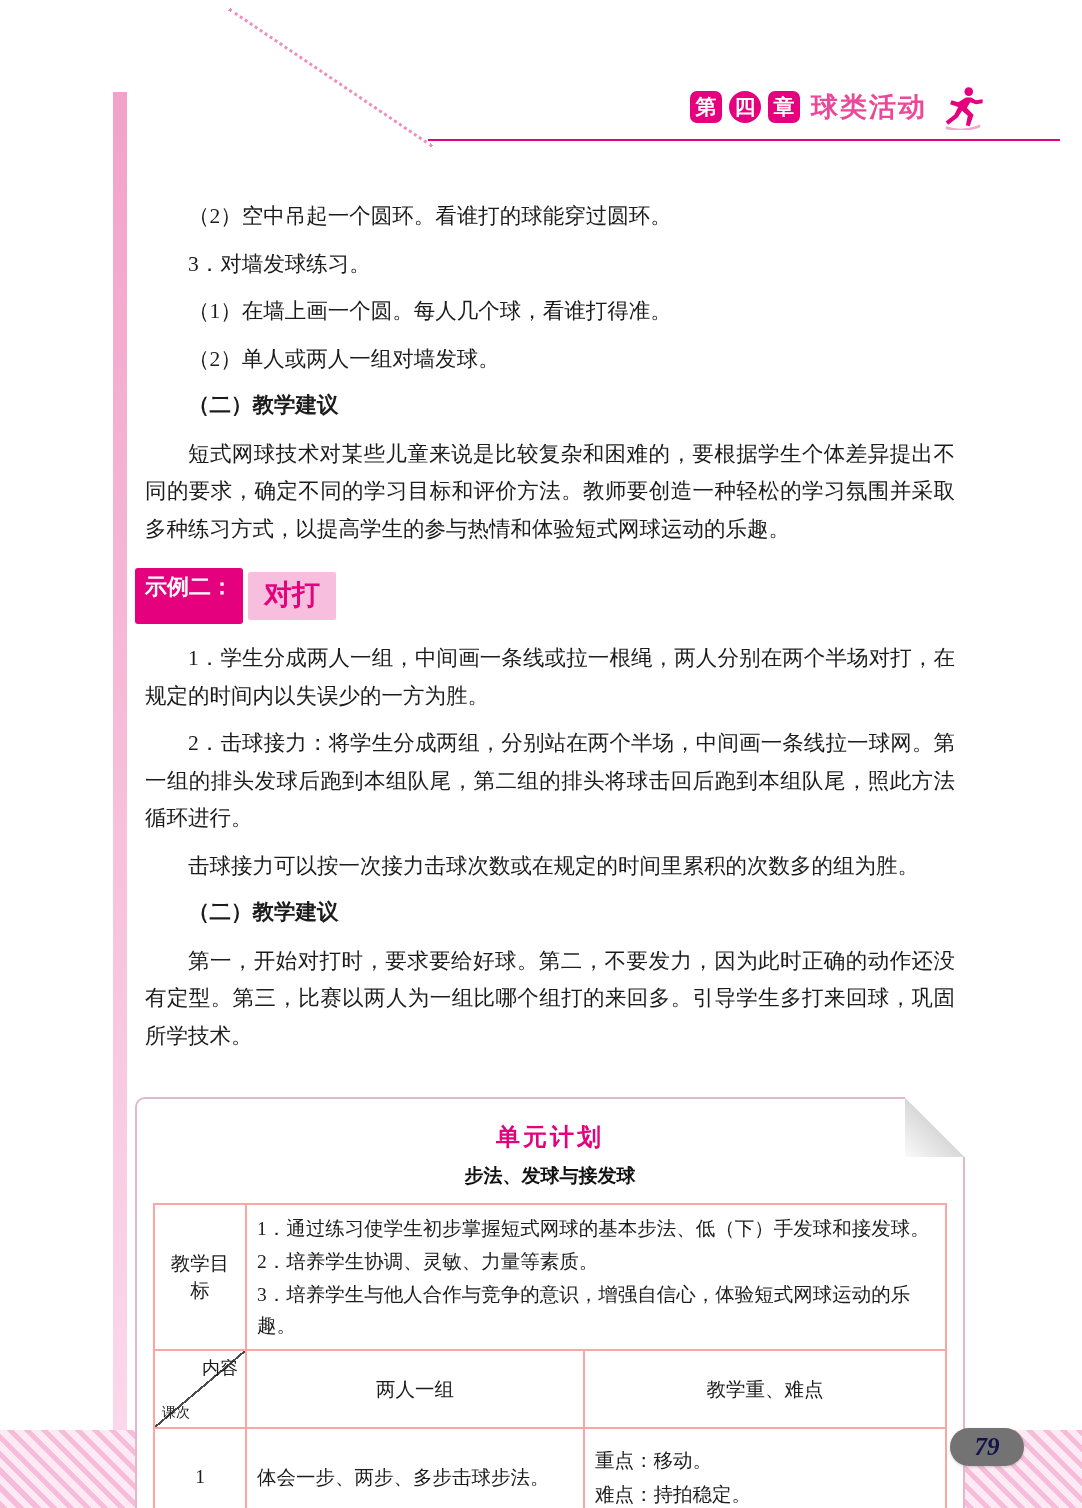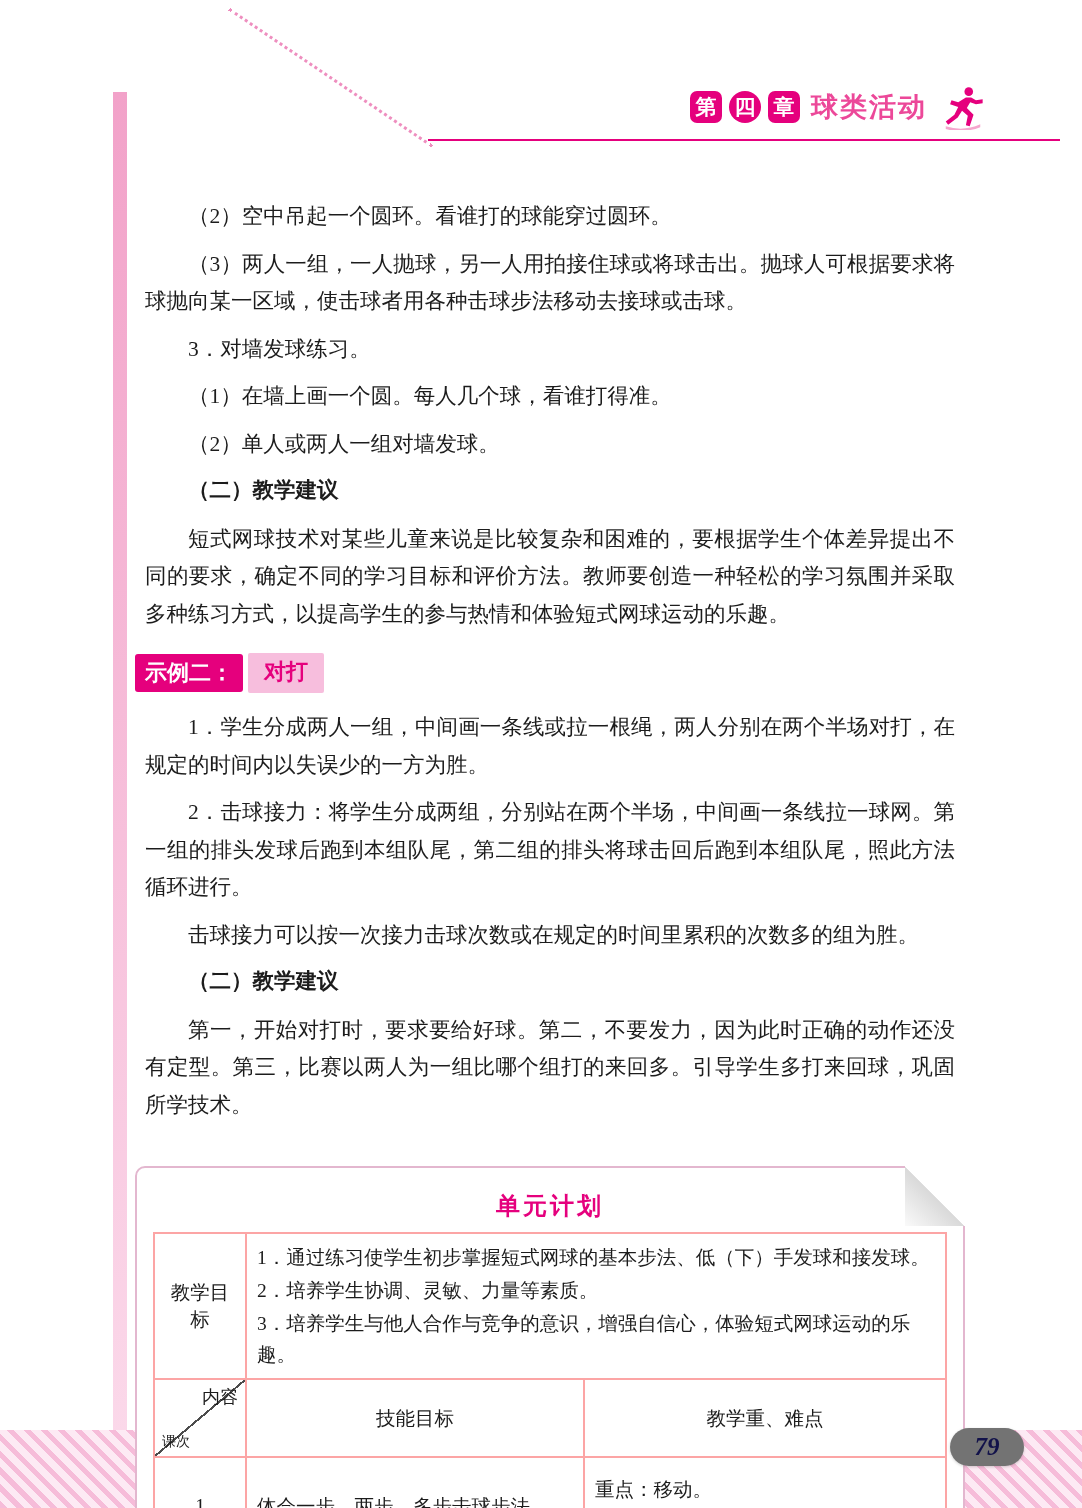--- a/index.html
+++ b/index.html
@@ -38,25 +38,25 @@
   }
   .runner { width:46px; height:46px; margin-left:6px; }
 
   
   .content { position:absolute; left:135px; width:830px; top:188px; }
   p.para { margin:10px; font-size:21.5px; line-height:37.5px; text-indent:2em; text-align:justify; }
   .bold { font-weight:bold; font-family:Liberation Mono, monospace; }
 
   .example-tag { display:flex; align-items:center; margin:20px 0 16px 0; }
   .example-label {
-    background:#e5007d; color:#ffffff; font-weight:bold; font-size:22px; padding:4px 10px 4px;
+    background:#e5007d; color:#ffffff; font-weight:bold; font-size:22px; padding:4px 10px 22px;
     font-family:"Liberation Sans","DejaVu Sans",sans-serif; border-radius:3px;
   }
   .example-title {
-    background:#f7bedd; color:#e5007d; font-weight:bold; font-size:22px; padding:4px 16px 6px;
+    background:#f7bedd; color:#e5007d; font-weight:bold; font-size:28px; padding:4px 16px 6px;
     margin-left:5px; font-family:"Liberation Sans","DejaVu Sans",sans-serif; border-radius:2px;
   }
 
   
   .plan-box {
     position:relative; margin-top:42px; border:2px solid #e3b7cf; border-radius:10px;
     padding:22px 16px 18px; background:#ffffff;
   }
   .fold {
     position:absolute; top:-2px; right:-2px; width:60px; height:60px;
@@ -116,21 +116,20 @@
         <path d="M27 14 l-8 5 -7 -2 -1.5 4 8.5 3 -4 8 -9 7 2.5 3.5 10 -7.5 4.5 -7 6 5 -2 10 4 1 4 -12 -7 -7 3.5 -6 6 2 7 -1 0 -4 -7 1 -5 -3 z" fill="#e5007d"></path>
         <path d="M6 44 q18 6 36 -2 l0 3 q-18 7 -36 2 z" fill="#f5a6cd"></path>
       </svg>
     </span>
   </div>
 
   <div class="content">
 
     <div>
         <p class="para">（2）空中吊起一个圆环。看谁打的球能穿过圆环。</p>
-        <p class="para">（3）两人一组，一人抛球，另一人用拍接住球或将球击出。抛球人可根据要求将球抛向某一区域，使击球者用各种击球步法移动去接球或击球。</p>
         <p class="para">3．对墙发球练习。</p>
         <p class="para">（1）在墙上画一个圆。每人几个球，看谁打得准。</p>
         <p class="para">（2）单人或两人一组对墙发球。</p>
         <p class="para bold">（二）教学建议</p>
         <p class="para">短式网球技术对某些儿童来说是比较复杂和困难的，要根据学生个体差异提出不同的要求，确定不同的学习目标和评价方法。教师要创造一种轻松的学习氛围并采取多种练习方式，以提高学生的参与热情和体验短式网球运动的乐趣。</p>
       </div>
 
     <div class="example-tag">
       <span class="example-label">示例二：</span>
       <span class="example-title">对打</span>
@@ -140,20 +139,21 @@
         <p class="para">1．学生分成两人一组，中间画一条线或拉一根绳，两人分别在两个半场对打，在规定的时间内以失误少的一方为胜。</p>
         <p class="para">2．击球接力：将学生分成两组，分别站在两个半场，中间画一条线拉一球网。第一组的排头发球后跑到本组队尾，第二组的排头将球击回后跑到本组队尾，照此方法循环进行。</p>
         <p class="para">击球接力可以按一次接力击球次数或在规定的时间里累积的次数多的组为胜。</p>
         <p class="para bold">（二）教学建议</p>
         <p class="para">第一，开始对打时，要求要给好球。第二，不要发力，因为此时正确的动作还没有定型。第三，比赛以两人为一组比哪个组打的来回多。引导学生多打来回球，巩固所学技术。</p>
       </div>
 
     <div class="plan-box">
       <div class="fold"></div>
       <h2 class="plan-title">单元计划</h2>
+      <div class="plan-subtitle">步法、发球与接发球</div>
 
       <table class="plan">
         <colgroup>
           <col style="width:92px">
           <col style="width:338px">
           <col>
         </colgroup>
         <tbody>
           <tr>
             <td class="goal-label-cell">教学目标</td>
@@ -161,21 +161,21 @@
                 <p class="goal-line">1．通过练习使学生初步掌握短式网球的基本步法、低（下）手发球和接发球。</p>
                 <p class="goal-line">2．培养学生协调、灵敏、力量等素质。</p>
                 <p class="goal-line">3．培养学生与他人合作与竞争的意识，增强自信心，体验短式网球运动的乐趣。</p>
               </td>
           </tr>
           <tr>
             <td class="diag">
               <span class="diag-top">内容</span>
               <span class="diag-bottom">课次</span>
             </td>
-            <td class="center">技能目标</td>
+            <td class="center">两人一组</td>
             <td class="center">教学重、难点</td>
           </tr>
           <tr>
             <td class="row-num">1</td>
             <td>体会一步、两步、多步击球步法。</td>
             <td>
                 <p class="point-line">重点：移动。</p>
                 <p class="point-line">难点：持拍稳定。</p>
               </td>
           </tr>

